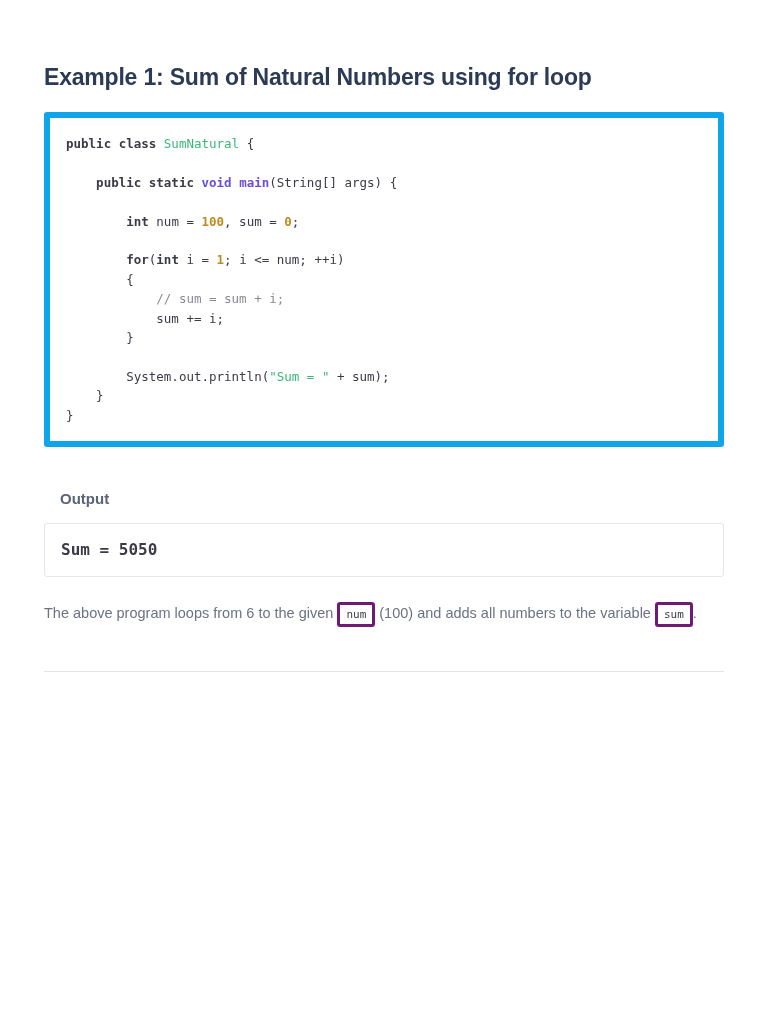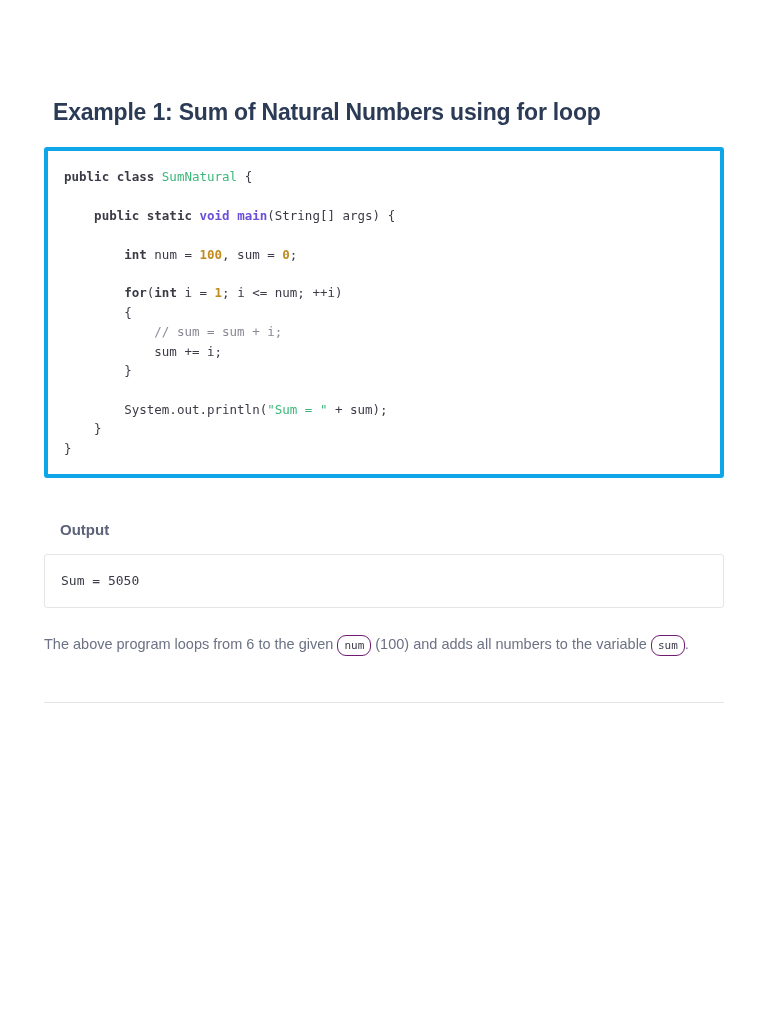--- a/index.html
+++ b/index.html
@@ -15,35 +15,35 @@
     width: 768px;
     height: 1024px;
     position: relative;
     padding: 0 44px;
     background: #ffffff;
   }
   .h-title {
     font-size: 23px;
     font-weight: bold;
     color: #2b3a55;
-    margin: 9px;
-    padding-top: 90px;
+    margin: 0;
+    padding-top: 64px;
     letter-spacing: -0.2px;
   }
   .h-title-2 {
     font-size: 23px;
     font-weight: bold;
     color: #2b3a55;
     margin: 0;
     padding-top: 42px;
     letter-spacing: -0.2px;
   }
   .code-box {
     margin-top: 21px;
-    border: 4px solid #0ea5e9;
+    border: 6px solid #0ea5e9;
     border-radius: 3px;
     background: #ffffff;
     padding: 16px 16px 16px 16px;
   }
   pre.code {
     margin: 0;
     font-family: "DejaVu Sans Mono", monospace;
     font-size: 12.5px;
     line-height: 19.4px;
     color: #3b3b47;
@@ -67,39 +67,40 @@
   .output-box {
     margin-top: 13px;
     border: 1px solid #e4e6ea;
     border-radius: 3px;
     background: #ffffff;
     padding: 16px 16px 17px 16px;
   }
   pre.output {
     margin: 0;
     font-family: "DejaVu Sans Mono", monospace;
-    font-size: 13px;
+    font-size: 16px;
     line-height: 19px;
     color: #3b3b47;
     white-space: pre;
+    font-weight: bold;
   }
   .para {
     margin: 0;
     padding-top: 21px;
     font-size: 14.5px;
     line-height: 30px;
     color: #6b7284;
     max-width: 660px;
   }
   code.inline {
     font-family: "DejaVu Sans Mono", monospace;
     font-size: 11px;
     color: #3b3b47;
-    border: 1px solid #701a75;
-    border-radius: 9px;
+    border: 3px solid #701a75;
+    border-radius: 3px;
     padding: 3px 6px;
     background: #fff;
     white-space: nowrap;
   }
   .divider {
     margin-top: 41px;
     border: 0;
     border-top: 1px solid #e2e4e8;
     height: 0;
   }

